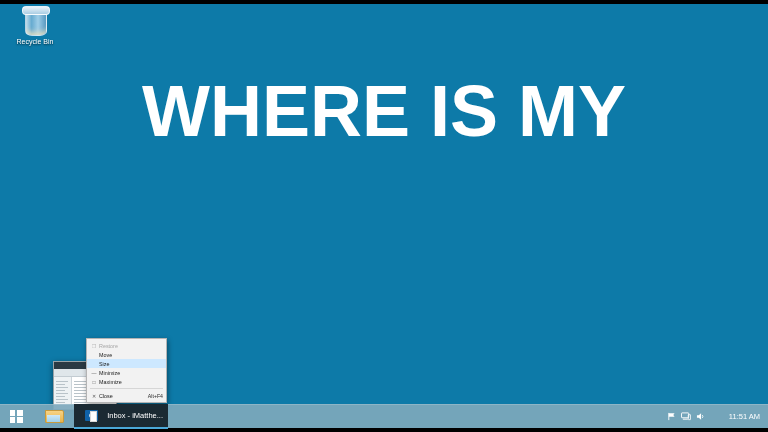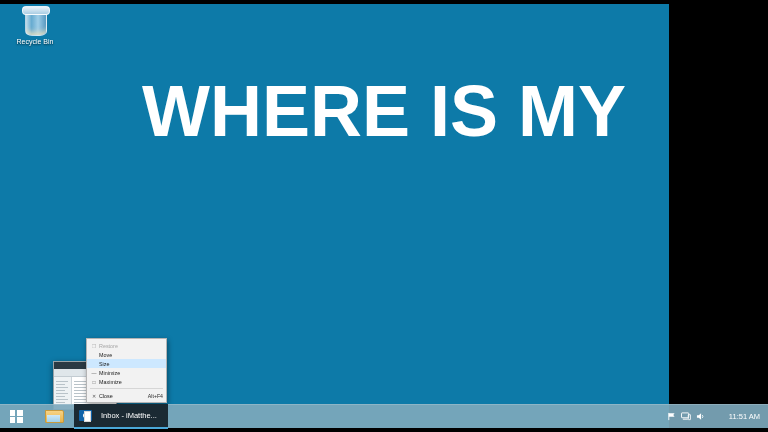--- a/index.html
+++ b/index.html
@@ -2,24 +2,23 @@
 <html><head>
 <meta charset="utf-8">
 <style>
   html,body{margin:0;padding:0;background:#000;}
   body{width:768px;height:432px;overflow:hidden;font-family:"Liberation Sans",sans-serif;}
 
   #screen{position:relative;width:768px;height:432px;overflow:hidden;background:#000;}
 
   
   #desktop{
-    position:absolute;left:0;top:4px;width:649px;height:424px;
+    position:absolute;left:0;top:4px;width:768px;height:424px;
     background:#0d7aa8;
     overflow:hidden;
-    padding-left:20px;
   }
 
   
   #recycle-bin{
     position:absolute;left:4px;top:2px;width:62px;height:48px;
     display:flex;flex-direction:column;align-items:center;cursor:default;
   }
   #recycle-bin .bin-glyph{width:26px;height:30px;position:relative;}
   #recycle-bin .bin-body{
     position:absolute;left:3px;top:4px;width:20px;height:24px;
@@ -132,20 +131,21 @@
     border-radius:1px 2px 0 0;
   }
   .folder-ico .fi{
     position:absolute;left:2px;bottom:1px;width:13px;height:7px;
     background:linear-gradient(to bottom,#cfe8f5,#9fd0ea);
   }
   #outlook-button{
     background:#1b2a33;height:23px;min-width:84px;
     display:flex;align-items:center;gap:9px;padding:0 5px;
     border-bottom:2px solid #4aa8d8;
+    justify-content:flex-end;
   }
   .ol-ico{
     width:13px;height:11px;background:#0f62a8;border-radius:1px;
     display:flex;align-items:center;justify-content:center;
     font-size:7px;color:#fff;font-weight:bold;position:relative;
   }
   .ol-ico::after{
     content:"";position:absolute;right:1px;top:1px;width:5px;height:9px;
     background:#ffffff;border:1px solid #d8d8d8;
   }

